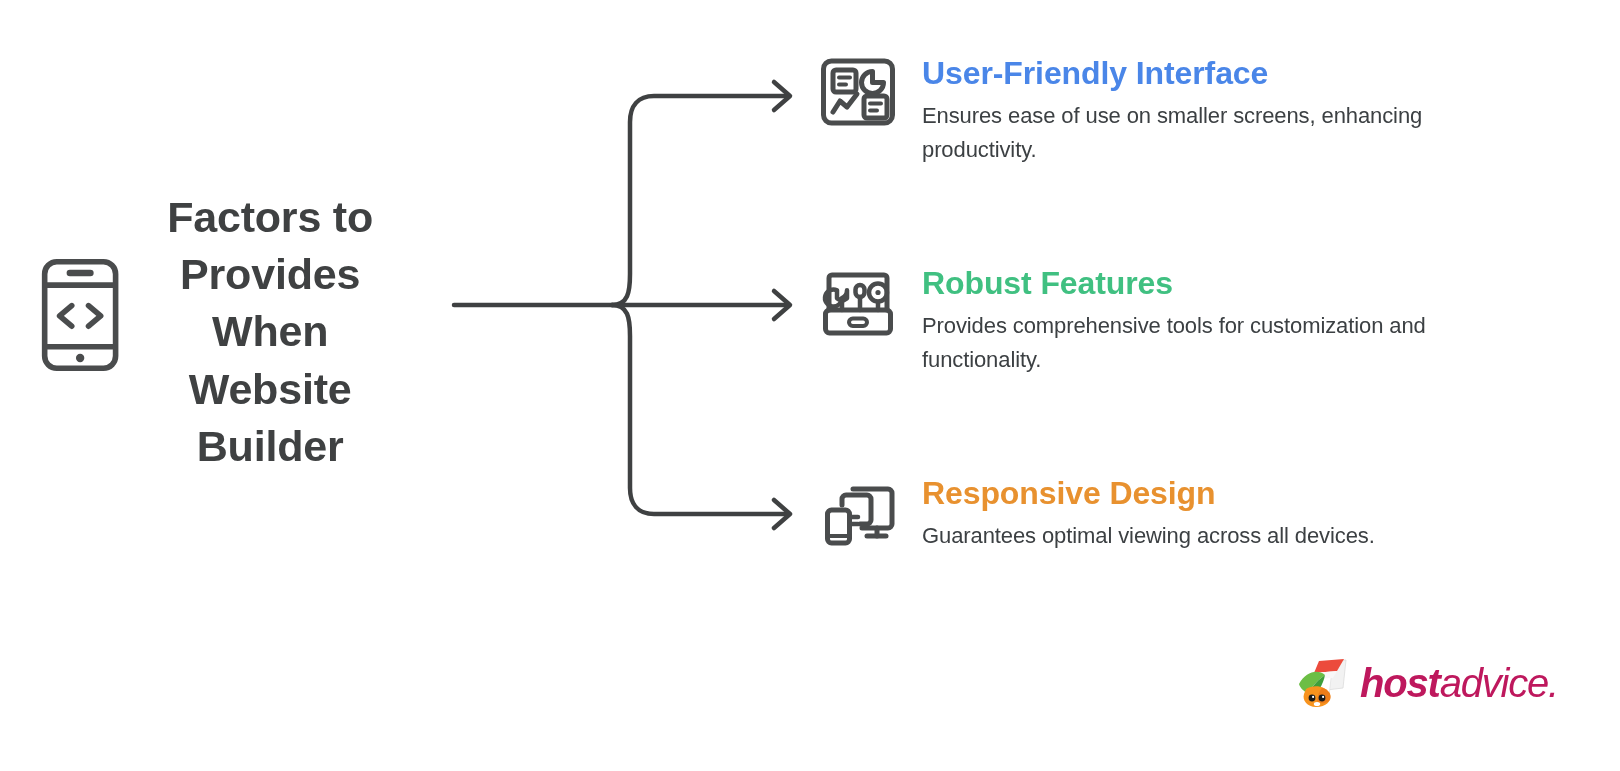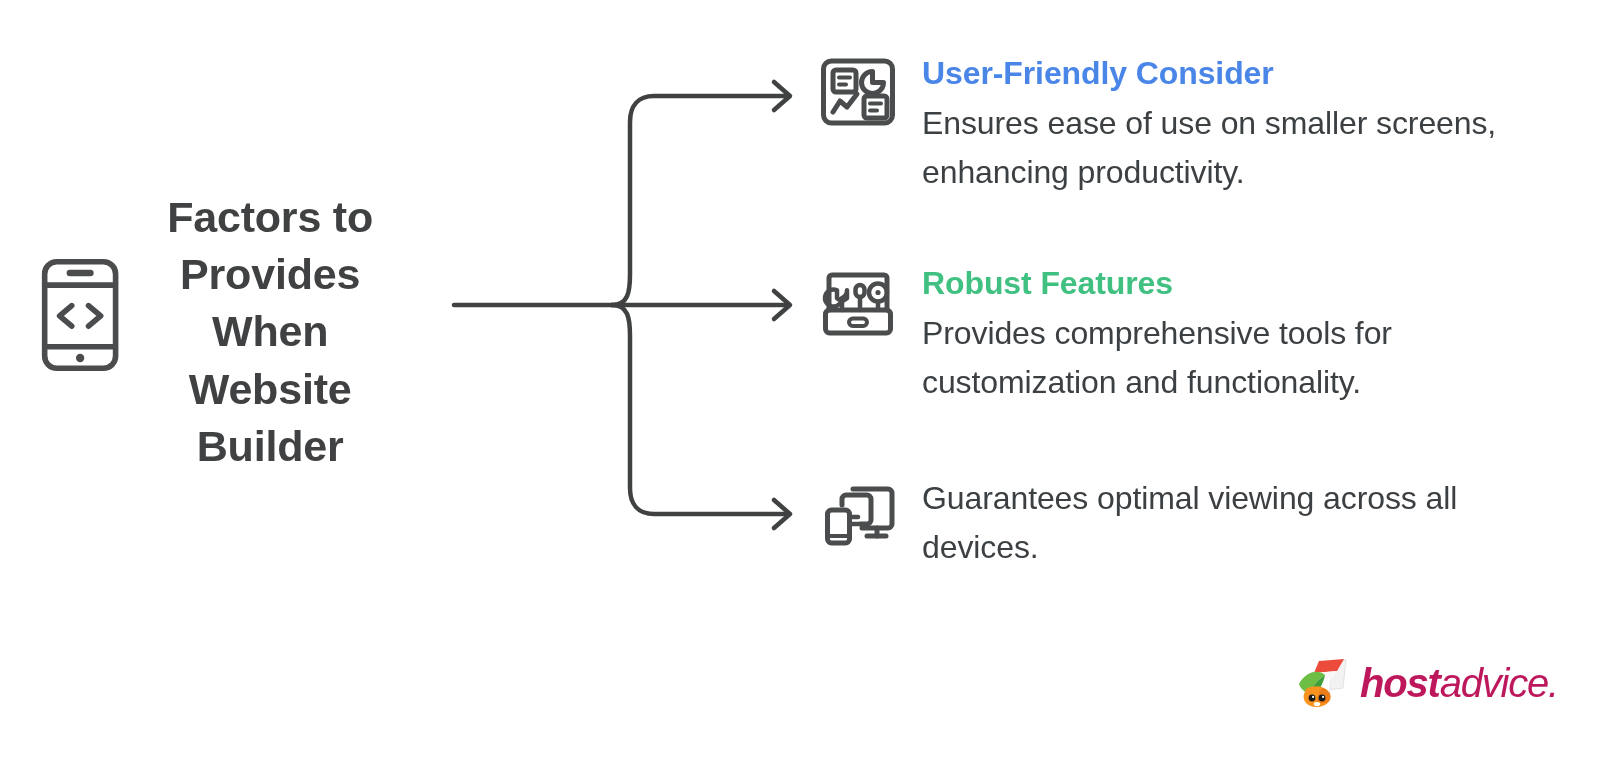--- a/index.html
+++ b/index.html
@@ -95,21 +95,21 @@
     font-weight: bold;
     font-size: 32px;
     line-height: 1.2;
     letter-spacing: -0.1px;
     margin-bottom: 7px;
   }
 
   .branch-desc {
     font-family: "Liberation Sans", sans-serif;
     font-weight: normal;
-    font-size: 32px;
+    font-size: 22px;
     line-height: 1.52;
     color: #3c4043;
     max-width: 600px;
     letter-spacing: -0.1px;
   }
 
   
   .logo {
     position: absolute;
     right: 62px;
@@ -189,21 +189,21 @@
           <line x1="19" y1="23.5" x2="30" y2="23.5" stroke-width="4"></line>
           <line x1="19" y1="30.5" x2="26" y2="30.5" stroke-width="4"></line>
           <path d="M52.5,17.5 a11,11 0 1 0 11,11 h-11 z"></path>
           <polyline points="13,58 20,47 27,53 37,40"></polyline>
           <rect x="44" y="42" width="23" height="22" rx="3" ry="3"></rect>
           <line x1="50" y1="49.5" x2="61" y2="49.5" stroke-width="4"></line>
           <line x1="50" y1="56.5" x2="57" y2="56.5" stroke-width="4"></line>
         </g>
       </svg>
       <div class="branch-text">
-        <div class="branch-heading" style="color:#4a86e8">User-Friendly Consider</div>
+        <div class="branch-heading" style="color:#4a86e8">User-Friendly Interface</div>
         <div class="branch-desc">Ensures ease of use on smaller screens, enhancing productivity.</div>
       </div>
     </div>
 
     <div class="branch branch-2">
       <svg class="branch-icon" viewBox="0 0 76 76" aria-hidden="true">
         <g fill="none" stroke="#4a4c4d" stroke-width="5" stroke-linecap="round" stroke-linejoin="round">
 
           <path d="M9,46 V14 a3,3 0 0 1 3,-3 H64 a3,3 0 0 1 3,3 V46"></path>
 
@@ -236,20 +236,21 @@
 
           <path d="M22,31 V25 a4,4 0 0 1 4,-4 H47 a4,4 0 0 1 4,4 V46 a4,4 0 0 1 -4,4 H40"></path>
           <line x1="38" y1="50" x2="31" y2="50" stroke-width="4.5"></line>
           <line x1="38" y1="43" x2="31" y2="43" stroke-width="4.5"></line>
 
           <rect x="7.5" y="36" width="22" height="33" rx="4" ry="4"></rect>
           <line x1="7.5" y1="62" x2="29.5" y2="62" stroke-width="4"></line>
         </g>
       </svg>
       <div class="branch-text">
+        <div class="branch-heading" style="color:#e8912f">Responsive Design</div>
         <div class="branch-desc">Guarantees optimal viewing across all devices.</div>
       </div>
     </div>
   </div>
 
   <div class="logo">
     <svg class="logo-mark" viewBox="0 0 56 50" aria-hidden="true">
 
       <path d="M25,4 L50,2 L47,30 L22,33 Z" fill="#f2f2f2" stroke="#dcdcdc" stroke-width="0.8"></path>
       <path d="M25,4 L36,12 L33,38 L22,33 Z" fill="#ffffff" stroke="#e2e2e2" stroke-width="0.8"></path>

